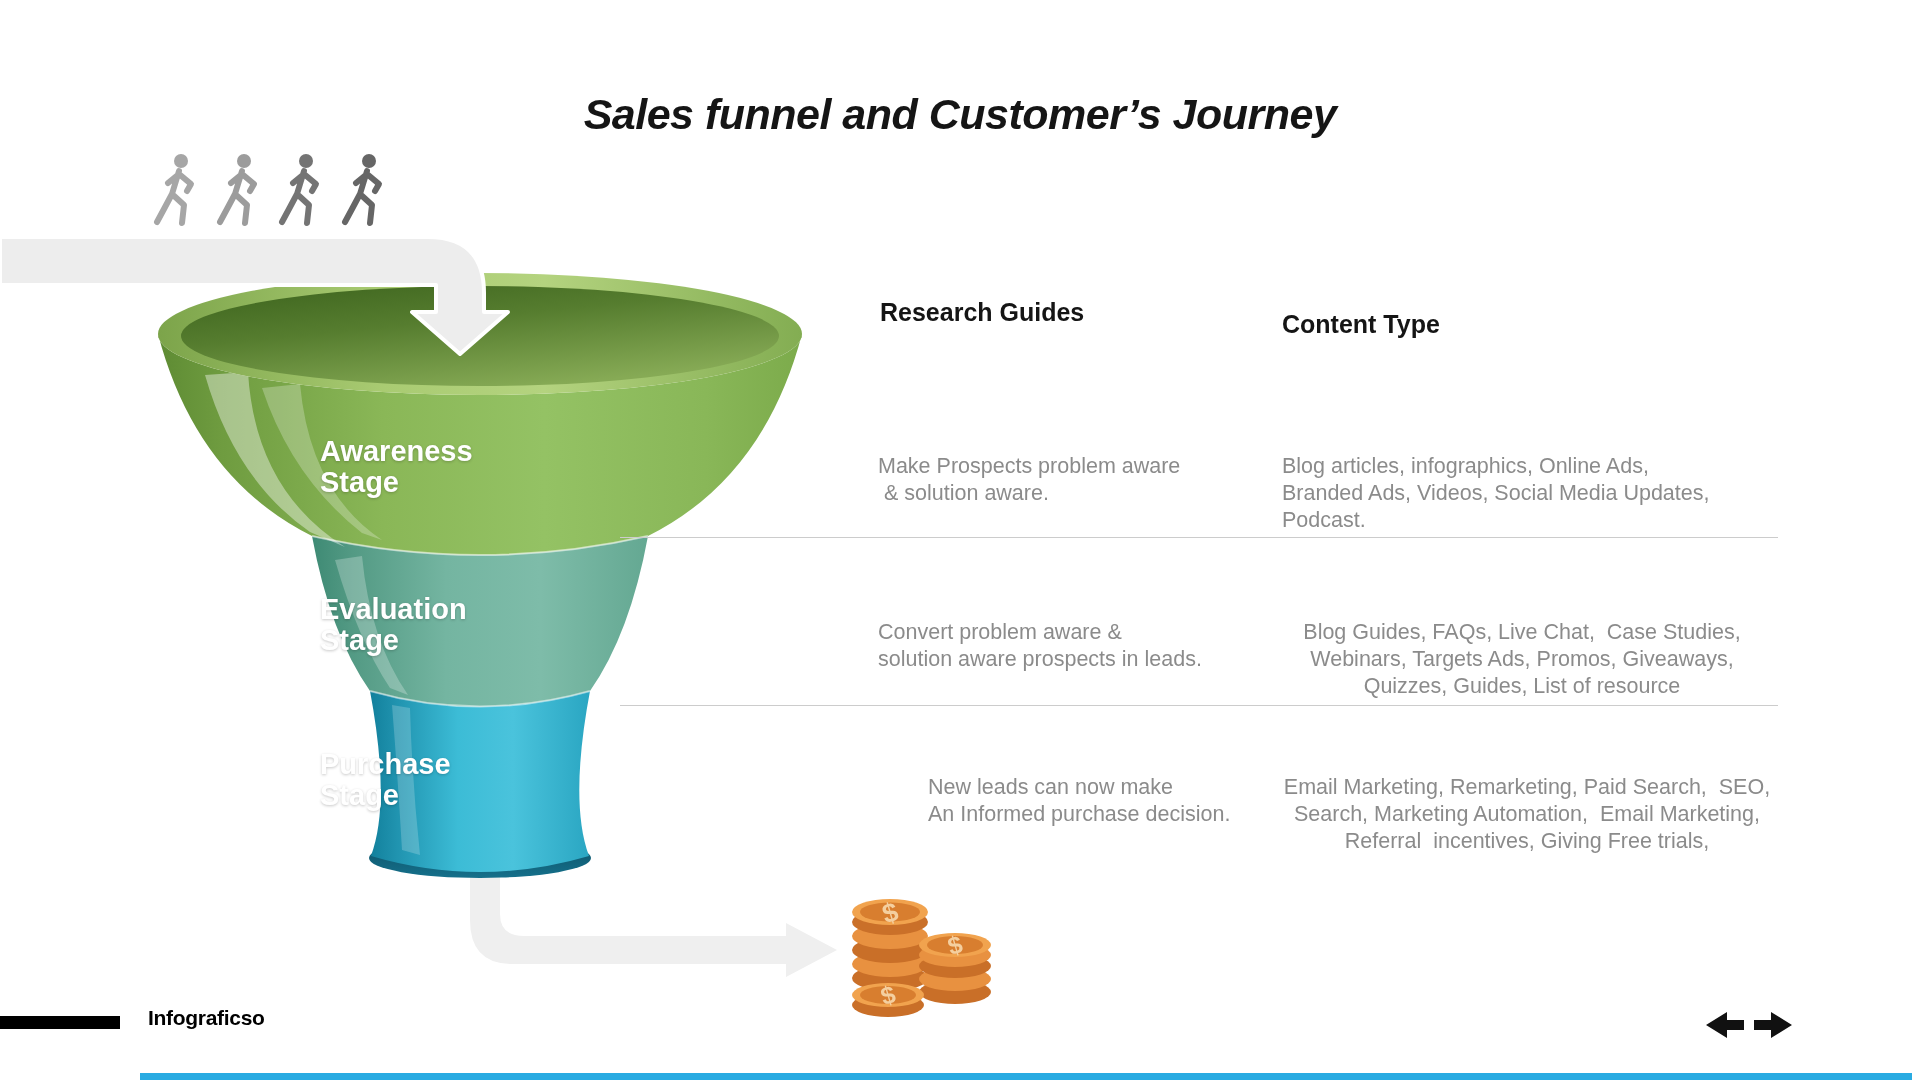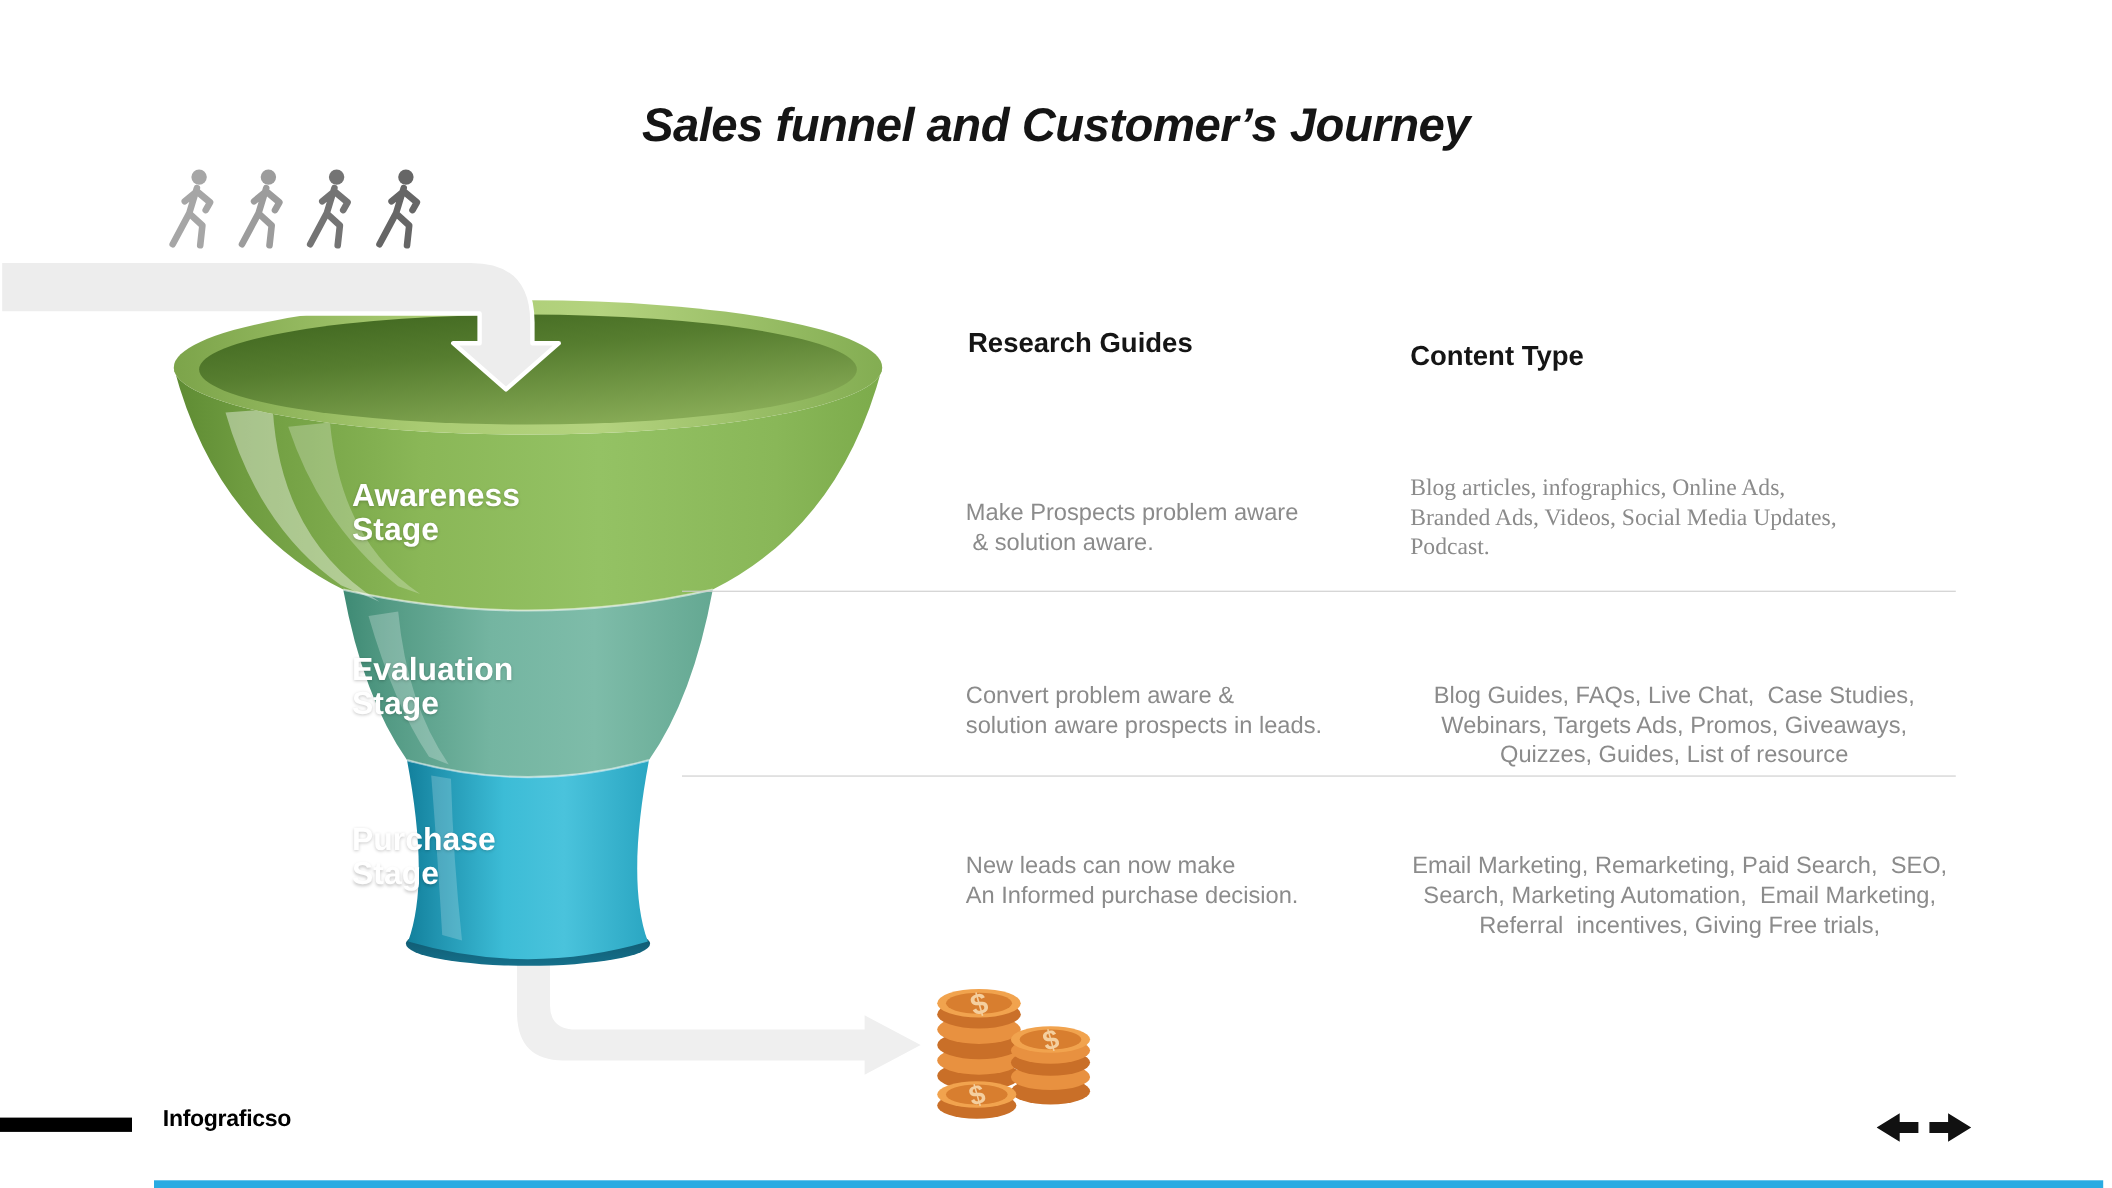--- a/index.html
+++ b/index.html
@@ -151,33 +151,33 @@
   <div class="stage-label" style="top:594px;">Evaluation
 Stage</div>
   <div class="stage-label" style="top:749px;">Purchase
 Stage</div>
 
   <div class="hdr" style="left:880px;top:298px;">Research Guides</div>
   <div class="hdr" style="left:1282px;top:298px;margin-top:12px;">Content Type</div>
 
   <div class="cell" style="left:878px;top:433px;width:390px;">Make Prospects problem aware
  &amp; solution aware.</div>
-  <div class="cell" style="left:1282px;top:410px;width:480px;font-family:Liberation Serif, serif;">Blog articles, infographics, Online Ads,
+  <div class="cell" style="left:1282px;top:433px;width:480px;">Blog articles, infographics, Online Ads,
 Branded Ads, Videos, Social Media Updates,
 Podcast.</div>
   <div class="divider" style="top:537px;"></div>
 
   <div class="cell" style="left:878px;top:599px;width:390px;">Convert problem aware &amp;
 solution aware prospects in leads.</div>
   <div class="cell" style="left:1282px;top:599px;width:480px;text-align:center;">Blog Guides, FAQs, Live Chat,  Case Studies,
 Webinars, Targets Ads, Promos, Giveaways,
 Quizzes, Guides, List of resource</div>
   <div class="divider" style="top:705px;"></div>
 
-  <div class="cell" style="left:878px;top:754px;width:390px;">New leads can now make
+  <div class="cell" style="left:928px;top:754px;width:390px;">New leads can now make
 An Informed purchase decision.</div>
   <div class="cell" style="left:1282px;top:754px;width:490px;text-align:center;">Email Marketing, Remarketing, Paid Search,  SEO,
 Search, Marketing Automation,  Email Marketing,
 Referral  incentives, Giving Free trials,</div>
 
   <div class="brand-bar"></div>
   <div class="brand">Infograficso</div>
 
   <svg class="nav" width="86" height="34" viewBox="0 0 86 34">
     <path d="M0,17 L21,4 L21,12 L38,12 L38,22 L21,22 L21,30 Z" fill="#111111"></path>

